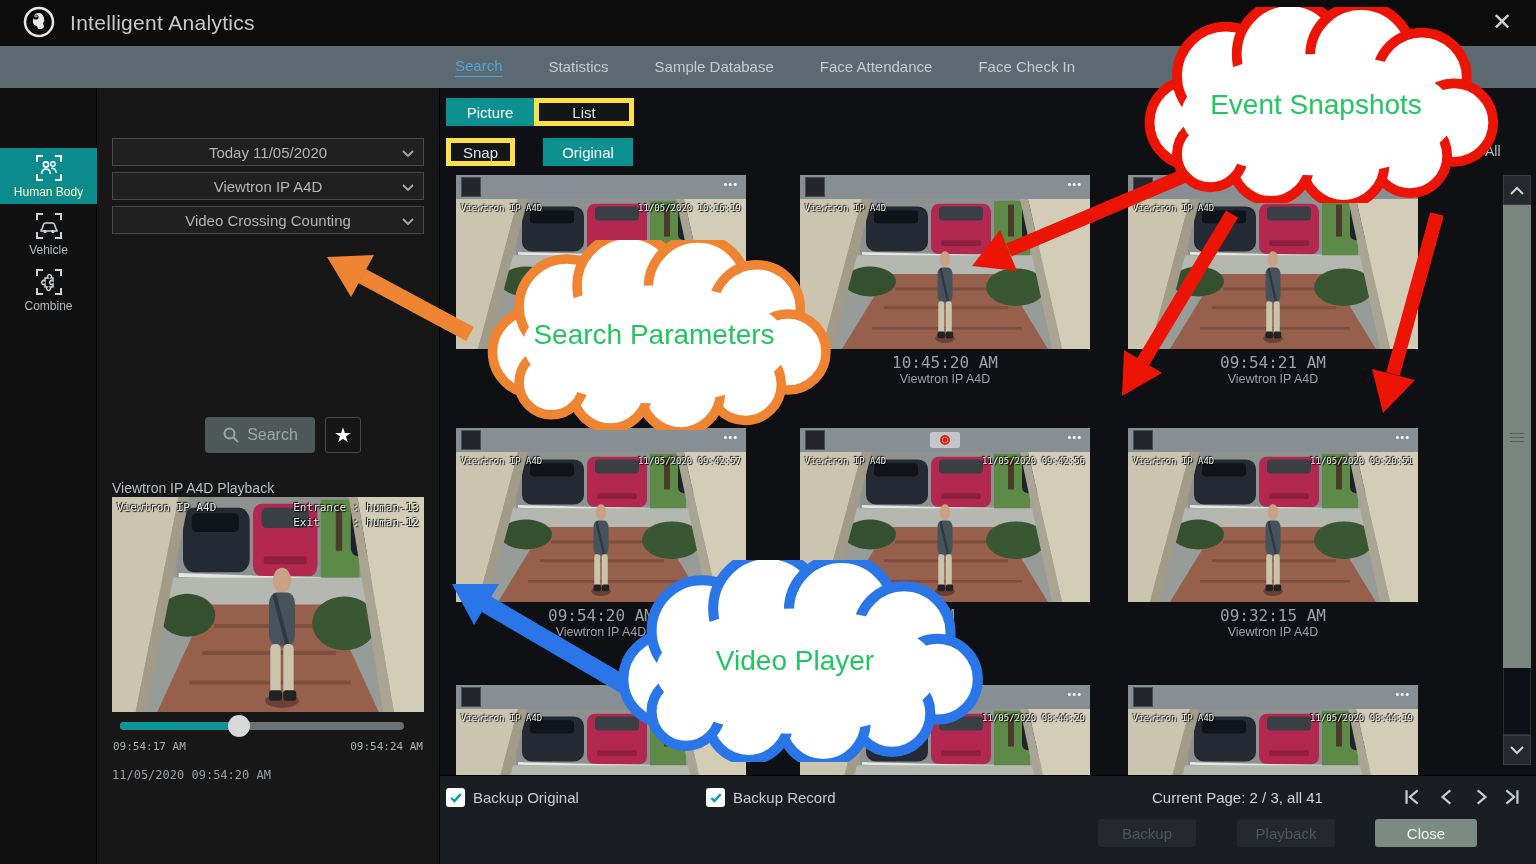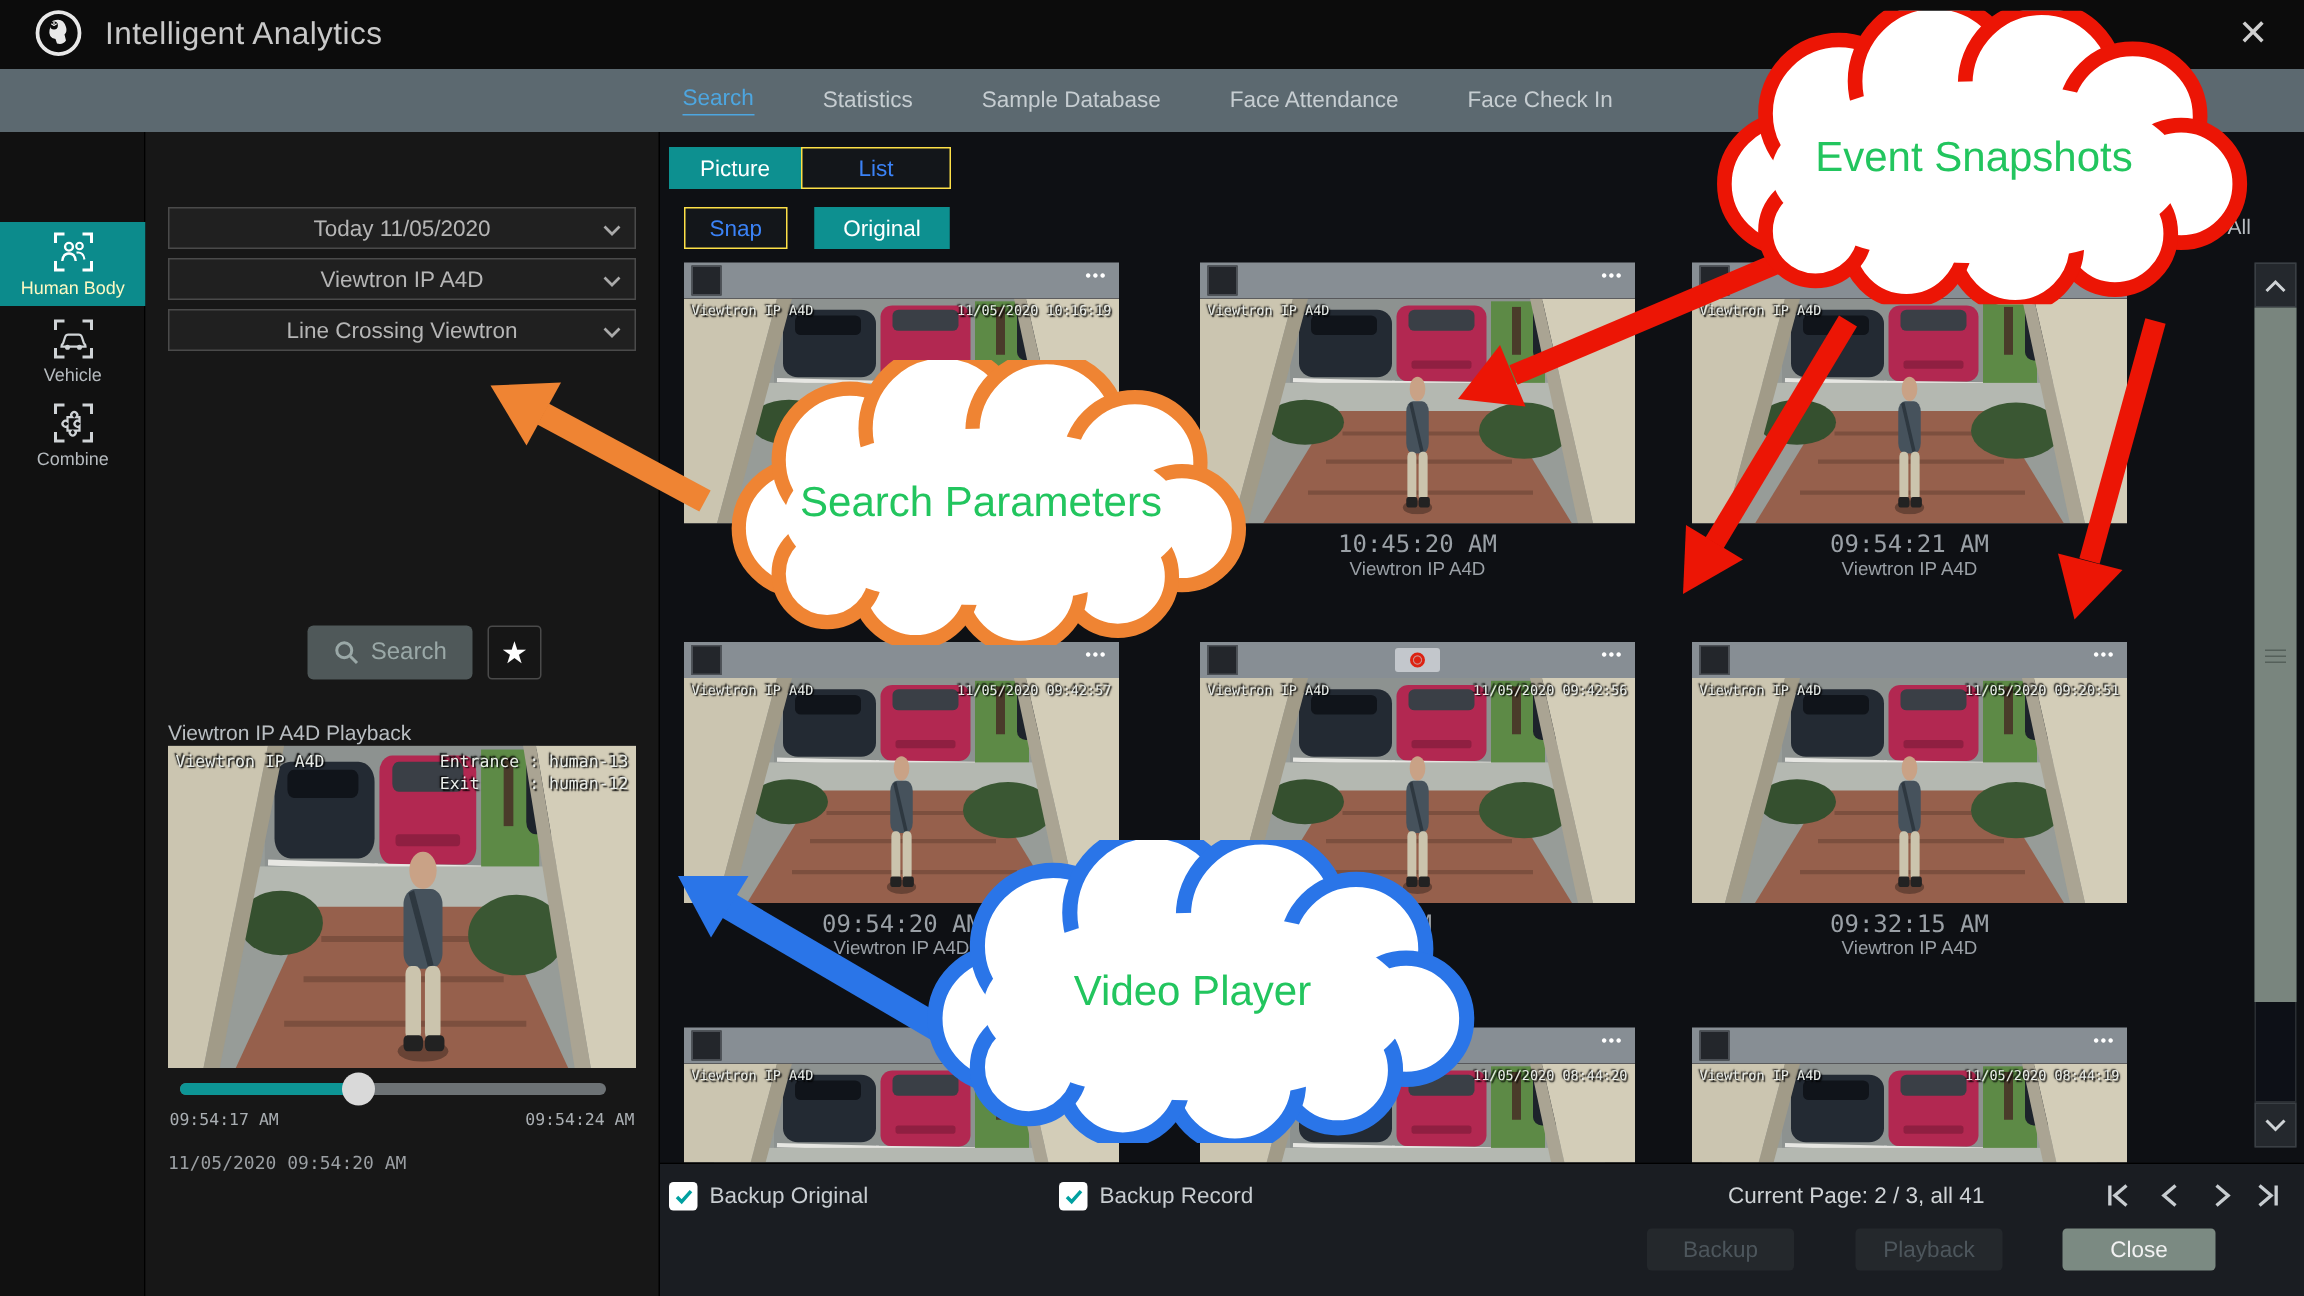--- a/index.html
+++ b/index.html
@@ -40,21 +40,21 @@
   .slider { left:23px; top:634px; width:284px; height:8px; border-radius:4px; background:#6d7275; cursor:pointer; }
   .slider .fill { position:absolute; left:0; top:0; height:8px; border-radius:4px; background:#0d9595; }
   .slider .thumb { position:absolute; top:-7px; width:22px; height:22px; border-radius:50%; background:#d9d9d9; cursor:grab; }
   .time-s { font-family:"DejaVu Sans Mono", monospace; font-size:11px; color:#a9aeb2; }
   .cur-dt { left:15px; top:680px; width:312px; text-align:left; font-family:"DejaVu Sans Mono", monospace; font-size:12px; color:#9b9fa3; }
 
   
   .main { left:440px; top:88px; width:1096px; height:687px; background:#0e1014; overflow:hidden; }
   .seg { position:absolute; height:28px; font-size:15px; display:flex; align-items:center; justify-content:center; cursor:pointer; }
   .seg.on { background:#0d9090; color:#fff; border:1px solid #0d9090; }
-  .seg.off { background:#13161a; color:#3b82f6; border:1px solid #fde047; }
+  .seg.off { background:#13161a; color:#e5e5e5; border:5px solid #fde047; }
   .all-lbl { left:1045px; top:55px; font-size:14px; color:#b8bdc2; cursor:pointer; }
 
   .cell { position:absolute; width:290px; cursor:pointer; }
   .cell-head { position:relative; height:24px; background:#878e94; }
   .cb { position:absolute; left:5px; top:2px; width:20px; height:20px; background:#23262b; border:1px solid #4b4f55; cursor:pointer; }
   .more { position:absolute; right:8px; top:3px; color:#fff; font-size:11px; letter-spacing:1px; cursor:pointer; }
   .rec-badge { position:absolute; left:50%; top:4px; transform:translateX(-50%); width:30px; height:16px; background:#c3c7cc; border-radius:2px; display:flex; align-items:center; justify-content:center; }
   .rec-badge i { display:block; width:10px; height:10px; border:2px solid #d21; border-radius:50%; background:radial-gradient(circle,#d21 0 2px,transparent 3px); }
   .cell-img { position:relative; height:150px; background:#555; overflow:hidden; }
   .cell-img svg.scene { position:absolute; left:0; top:0; width:100%; height:100%; }
@@ -206,21 +206,21 @@
           <path d="M1,1 6,6 11,1" fill="none" stroke="#aaa" stroke-width="1.8"></path>
         </svg>
     </div>
     <div class="dd" style="top:84px">
       <span>Viewtron IP A4D</span>
       <svg class="chev" width="12" height="8" viewBox="0 0 12 8">
           <path d="M1,1 6,6 11,1" fill="none" stroke="#aaa" stroke-width="1.8"></path>
         </svg>
     </div>
     <div class="dd" style="top:118px">
-      <span>Line Crossing Viewtron</span>
+      <span>Video Crossing Counting</span>
       <svg class="chev" width="12" height="8" viewBox="0 0 12 8">
           <path d="M1,1 6,6 11,1" fill="none" stroke="#aaa" stroke-width="1.8"></path>
         </svg>
     </div>
 
     <button class="abs search-btn">
       <svg width="18" height="18" viewBox="0 0 18 18">
           <circle cx="7.5" cy="7.5" r="5" fill="none" stroke="#9aa8a7" stroke-width="2"></circle>
           <line x1="11.5" y1="11.5" x2="16" y2="16" stroke="#9aa8a7" stroke-width="2"></line>
         </svg>
@@ -249,21 +249,21 @@
       <div class="thumb" style="left:calc(42% - 11px)"></div>
     </div>
     <span class="abs time-s" style="left:16px;top:652px">09:54:17 AM</span>
     <span class="abs time-s" style="right:16px;top:652px">09:54:24 AM</span>
     <div class="abs cur-dt">11/05/2020 09:54:20 AM</div>
   </div>
 
   <div class="abs main">
     <div class="seg on" style="left:6px;top:10px;width:88px">Picture</div>
     <div class="seg off" style="left:94px;top:10px;width:100px">List</div>
-    <div class="seg off" style="left:16px;top:50px;width:69px">Snap</div>
+    <div class="seg off" style="left:6px;top:50px;width:69px">Snap</div>
     <div class="seg on" style="left:103px;top:50px;width:90px">Original</div>
     <span class="abs all-lbl">All</span>
 
     <div class="cell" style="left:16px;top:87px">
       <div class="cell-head">
         <span class="cb"></span>
         <span class="more">•••</span>
       </div>
       <div class="cell-img">
         <svg class="scene" viewBox="0 0 290 160" preserveAspectRatio="none">

